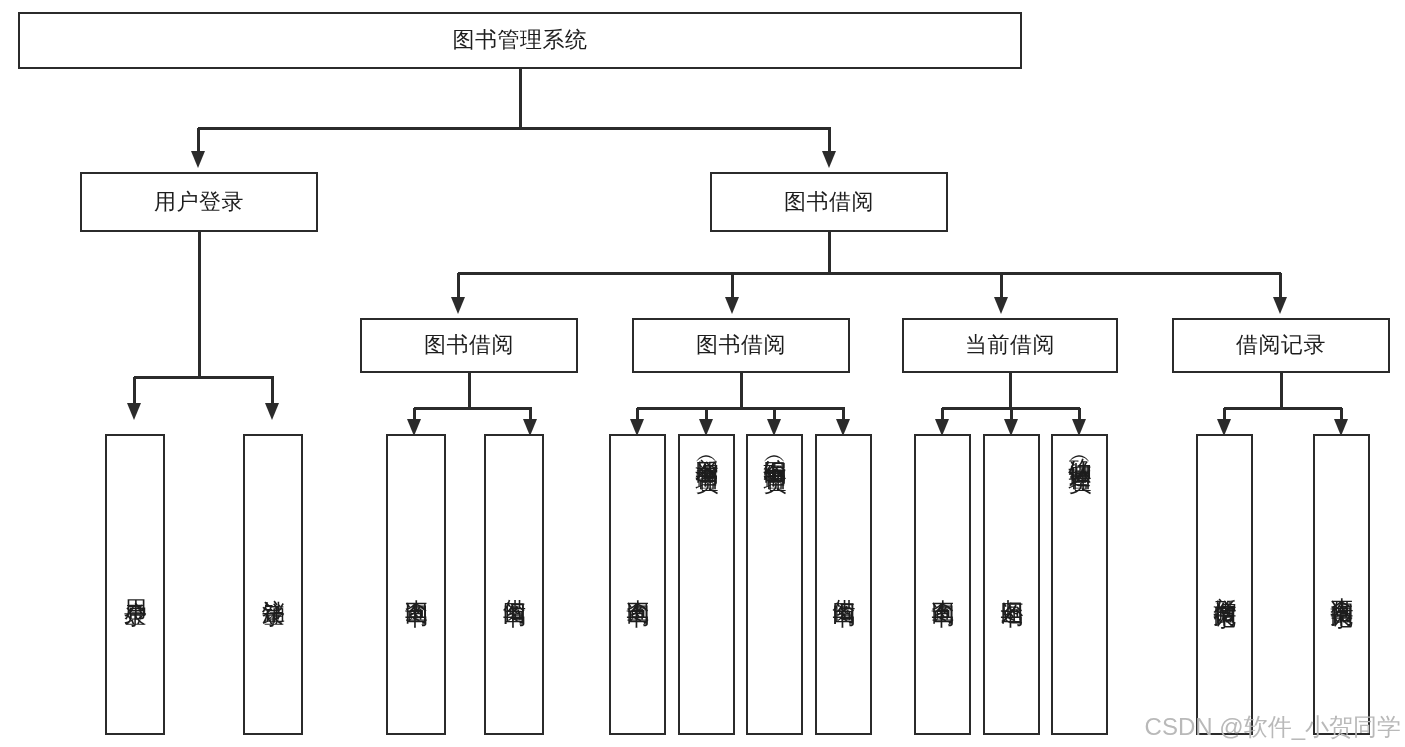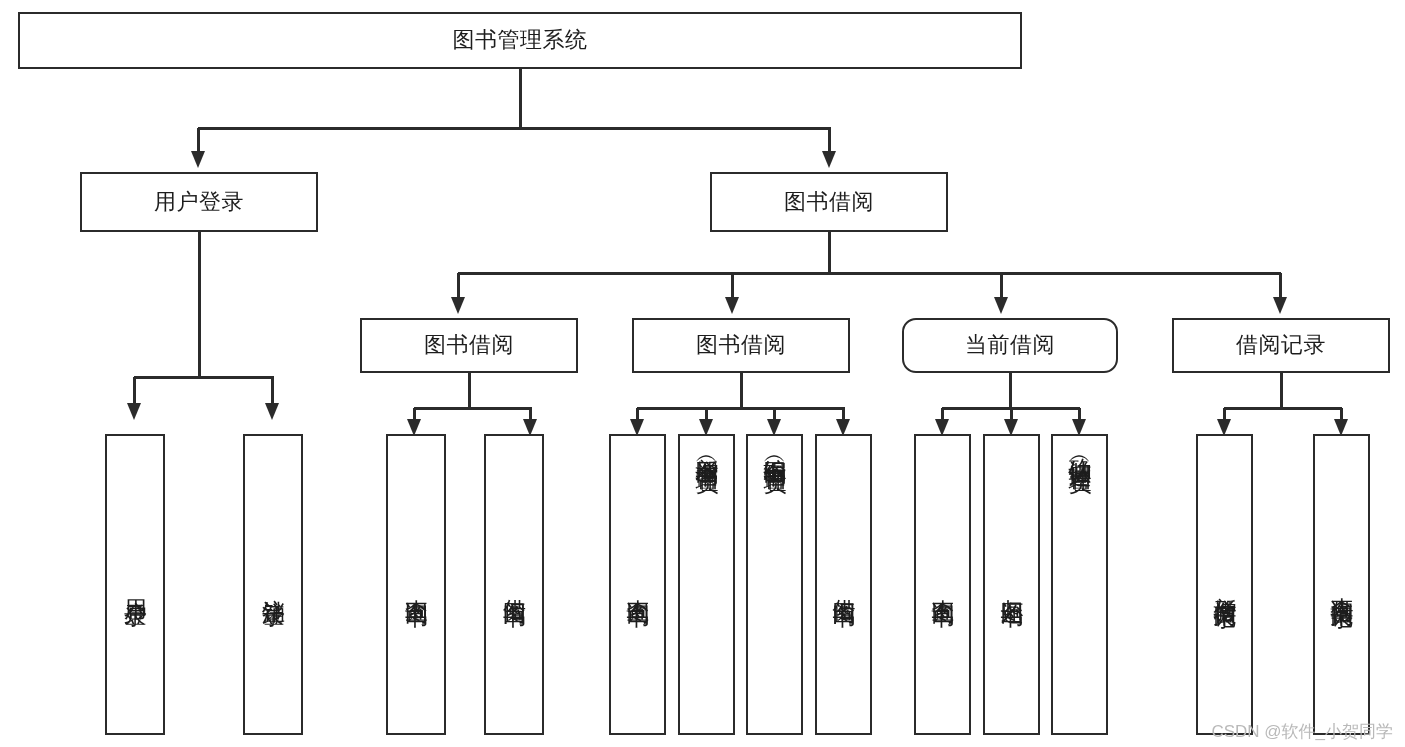--- a/index.html
+++ b/index.html
@@ -72,23 +72,23 @@
     width: 0;
     height: 0;
     border-left: 7.5px solid transparent;
     border-right: 7.5px solid transparent;
     border-top: 17px solid #2b2b2b;
   }
 
   
   #watermark {
     position: absolute;
-    right: 12px;
+    right: 4px;
     bottom: 4px;
-    font-size: 17px;
+    font-size: 24px;
     color: #b9b9b9;
     white-space: nowrap;
     font-family: "Liberation Sans", "DejaVu Sans", sans-serif;
   }
 </style>
 </head>
 <body>
 
 <div id="stage">
 
@@ -129,21 +129,21 @@
   <div class="arrow" style="left:994px; top:297px;"></div>
   <div class="ln v" style="left:1279px; top:273px; width:2.5px; height:26px;"></div>
   <div class="arrow" style="left:1273px; top:297px;"></div>
 
   <div class="node horiz" style="left:360px; top:318px; width:218px; height:55px;">
     <span class="label">图书借阅</span>
   </div>
   <div class="node horiz" style="left:632px; top:318px; width:218px; height:55px;">
     <span class="label">图书借阅</span>
   </div>
-  <div class="node horiz" style="left:902px; top:318px; width:216px; height:55px;border-radius:14px;">
+  <div class="node horiz" style="left:902px; top:318px; width:216px; height:55px;">
     <span class="label">当前借阅</span>
   </div>
   <div class="node horiz" style="left:1172px; top:318px; width:218px; height:55px;">
     <span class="label">借阅记录</span>
   </div>
 
   <div class="ln v" style="left:468px; top:373px; width:2.5px; height:35px;"></div>
   <div class="ln h" style="left:414px; top:407px; width:118px; height:2.5px;"></div>
   <div class="ln v" style="left:413px; top:408px; width:2.5px; height:22px;"></div>
   <div class="arrow" style="left:407px; top:419px;"></div>

